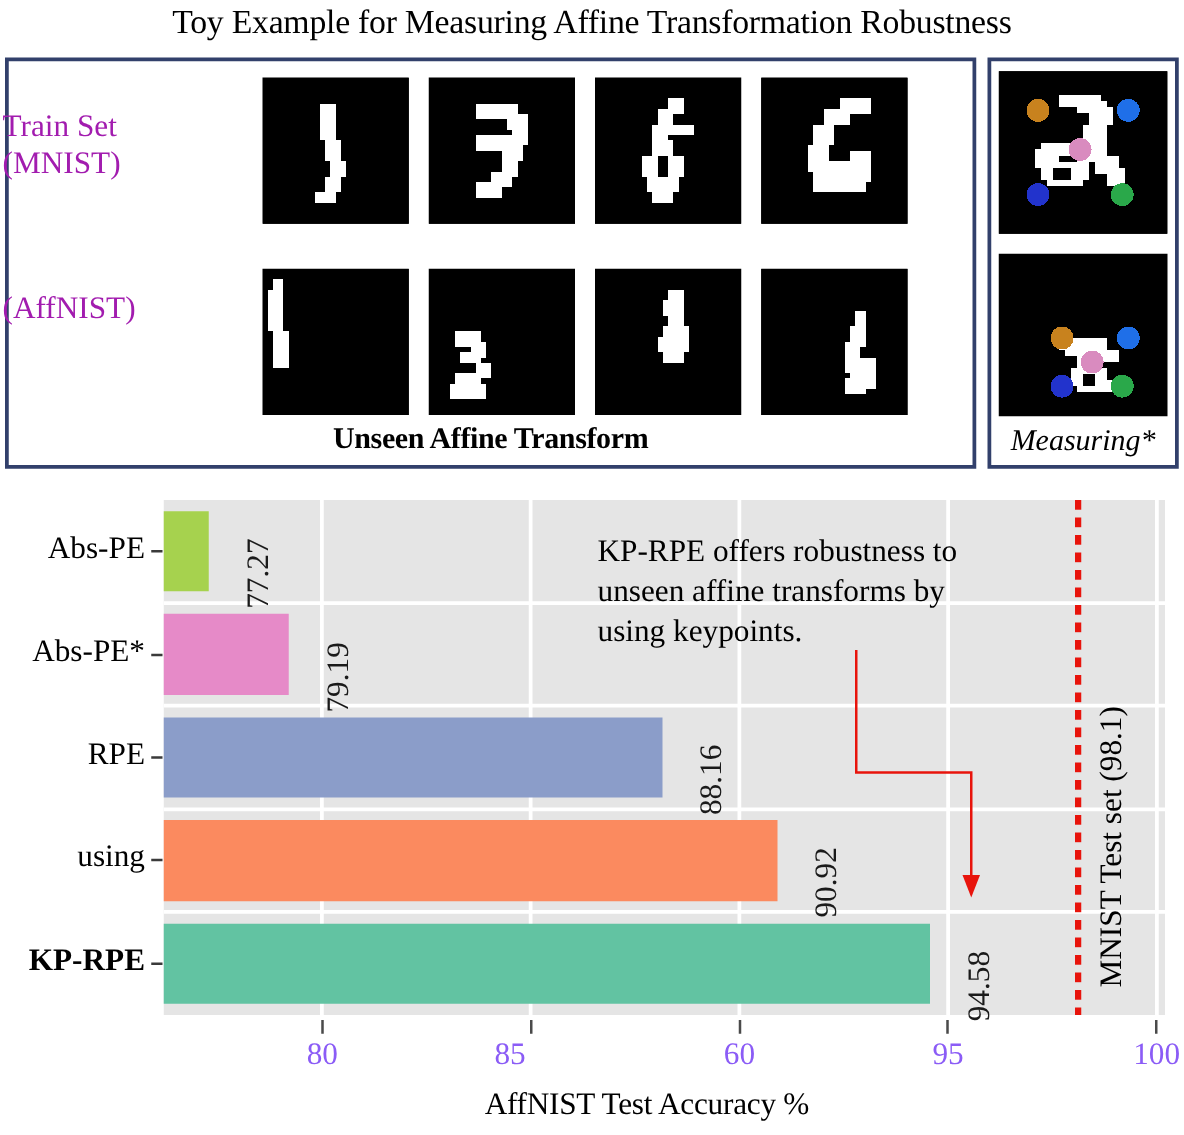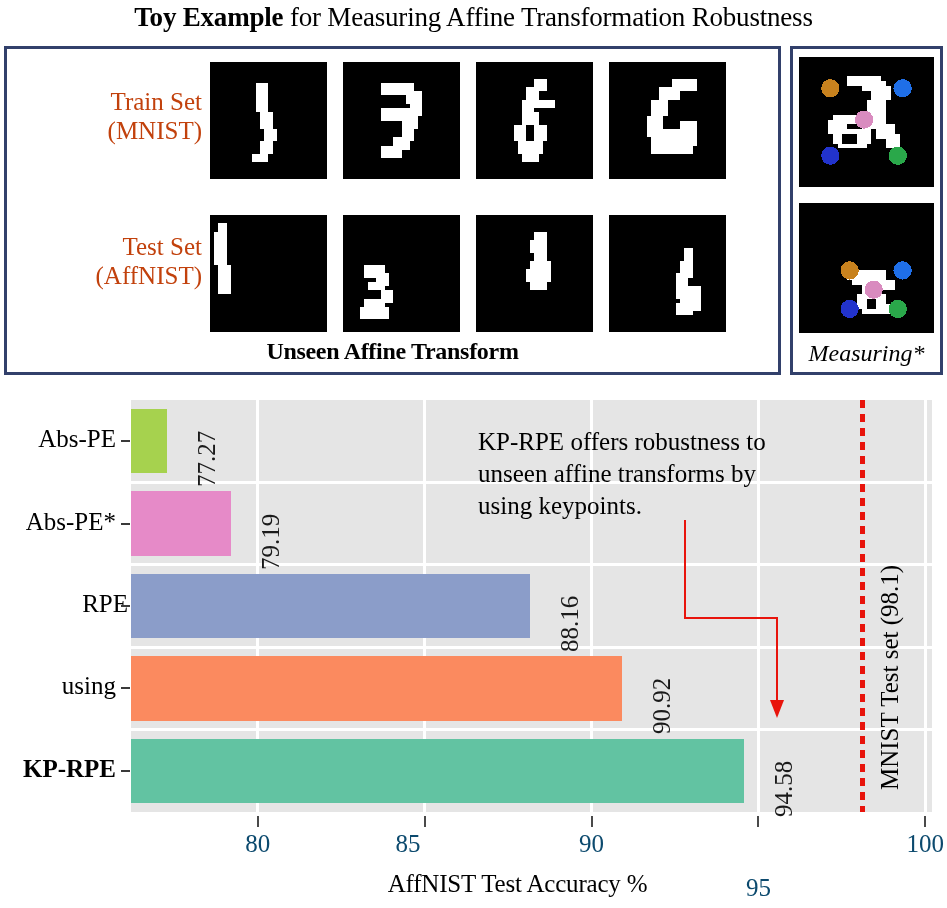--- a/index.html
+++ b/index.html
@@ -8,34 +8,34 @@
     font-family:"Liberation Serif", serif;
     overflow:hidden;position:relative;
   }
 
   
   #title{
     position:absolute;left:0;top:2px;width:947px;
     text-align:center;font-size:27px;color:#000;
     white-space:nowrap;letter-spacing:-0.2px;
   }
-  #title .bold{font-weight:bold;}
+  #title .bold{font-weight:normal;}
 
   
   #panel-left{
     position:absolute;left:4px;top:46px;width:777px;height:329px;
     border:3px solid #32406b;background:#fff;box-sizing:border-box;
   }
   #panel-right{
     position:absolute;left:790px;top:46px;width:153px;height:329px;
     border:3px solid #32406b;background:#fff;box-sizing:border-box;
   }
 
   .row-label{
-    position:absolute;text-align:right;font-size:25px;color:#c2410c;
+    position:absolute;text-align:left;font-size:25px;color:#a21caf;
     line-height:1.14;width:200px;
   }
   #label-train{left:2px;top:88px;}
   #label-test{left:2px;top:233px;}
 
   .digit{
     position:absolute;background:#000;
     image-rendering:pixelated;
   }
   .digit svg{display:block;}
@@ -70,21 +70,21 @@
   }
 
   .cat-label{
     position:absolute;text-align:right;font-size:25px;color:#000;
     white-space:nowrap;
   }
   .cat-tick{position:absolute;width:9px;height:2px;background:#3a3a3a;}
 
   .xtick-mark{position:absolute;width:2px;height:11px;background:#4a4a4a;}
   .xtick-label{
-    position:absolute;font-size:25px;color:#0c4a6e;text-align:center;
+    position:absolute;font-size:25px;color:#8b5cf6;text-align:center;
     width:80px;
   }
   #xaxis-title{
     position:absolute;left:0;top:492px;width:947px;text-align:center;
     font-size:25px;color:#000;letter-spacing:-0.2px;padding-left:44px;
   }
 
   #refline{
     position:absolute;width:5px;
     background-image:linear-gradient(#e8140c 55%, rgba(0,0,0,0) 0);
@@ -108,21 +108,20 @@
   <span class="bold">Toy Example</span><span> for Measuring Affine Transformation Robustness</span>
 </div>
 
 <div id="panel-left"></div>
 
 <div class="row-label" id="label-train">
   <div>Train Set</div>
   <div>(MNIST)</div>
 </div>
 <div class="row-label" id="label-test">
-  <div>Test Set</div>
   <div>(AffNIST)</div>
 </div>
 
 <div class="digit" style="left:210px;top:62px;width:117px;height:117px;">
   <svg width="117" height="117" viewBox="0 0 28 28" shape-rendering="crispEdges">
     <rect width="28" height="28" fill="#000"></rect>
     <g fill="#fff">
       <rect x="11" y="5" width="3" height="3"></rect>
       <rect x="11" y="8" width="3" height="4"></rect>
       <rect x="12" y="12" width="3" height="4"></rect>
@@ -302,36 +301,36 @@
       <div class="bar" style="left: 0px; top: 338.664px; width: 613.432px; height: 64.272px; background: rgb(98, 195, 162);"></div>
     </div>
   <div id="xaxis-title">AffNIST Test Accuracy %</div>
 <div class="bar-value" style="left: 192.711px; top: 109.2px;">77.27</div>
     <div class="cat-label" style="left: 0px; width: 116px; top: 47.2px;">Abs-PE</div>
     <div class="cat-tick" style="left: 121px; top: 62.2px;"></div>
     <div class="bar-value" style="left: 256.791px; top: 191.6px;">79.19</div>
     <div class="cat-label" style="left: 0px; width: 116px; top: 129.6px;">Abs-PE*</div>
     <div class="cat-tick" style="left: 121px; top: 144.6px;"></div>
     <div class="bar-value" style="left: 556.165px; top: 274px;">88.16</div>
-    <div class="cat-label" style="left: 12px; width: 116px; top: 212px;">RPE</div>
+    <div class="cat-label" style="left: 0px; width: 116px; top: 212px;">RPE</div>
     <div class="cat-tick" style="left: 121px; top: 227px;"></div>
     <div class="bar-value" style="left: 648.28px; top: 356.4px;">90.92</div>
     <div class="cat-label" style="left: 0px; width: 116px; top: 294.4px;">using</div>
     <div class="cat-tick" style="left: 121px; top: 309.4px;"></div>
     <div class="bar-value" style="left: 770.432px; top: 438.8px;">94.58</div>
     <div class="cat-label" style="font-weight: bold; left: 0px; width: 116px; top: 376.8px;">KP-RPE</div>
     <div class="cat-tick" style="left: 121px; top: 391.8px;"></div>
     <div class="xtick-mark" style="left: 256.825px; top: 438px;"></div>
     <div class="xtick-label" style="left: 217.825px; top: 452px;">80</div>
     <div class="xtick-mark" style="left: 423.7px; top: 438px;"></div>
     <div class="xtick-label" style="left: 368px; top: 452px;">85</div>
     <div class="xtick-mark" style="left: 590.575px; top: 438px;"></div>
-    <div class="xtick-label" style="left: 551.575px; top: 452px;">90</div>
+    <div class="xtick-label" style="left: 551.575px; top: 452px;">60</div>
     <div class="xtick-mark" style="left: 757.45px; top: 438px;"></div>
-    <div class="xtick-label" style="left: 718.45px; top: 452px; margin-top: 44px;">95</div>
+    <div class="xtick-label" style="left: 718.45px; top: 452px;">95</div>
     <div class="xtick-mark" style="left: 924.325px; top: 438px;"></div>
     <div class="xtick-label" style="left: 885.325px; top: 452px;">100</div>
     <div id="refline" style="left: 859.912px; top: 22px; height: 412px;"></div>
     <div id="refline-label" style="left: 875.912px; top: 412px;">MNIST Test set (98.1)</div>
     <div id="annotation" style="left: 478px; top: 48px; width: 330px;">KP-RPE offers robustness to
 unseen affine transforms by
 using keypoints.</div>
     <svg id="arrow" width="947" height="530">
       <path d="M 685 142 L 685 240 L 777 240 L 777 325" fill="none" stroke="#e8140c" stroke-width="2"></path>
       <path d="M 770 322 L 777 340 L 784 322 Z" fill="#e8140c"></path>

